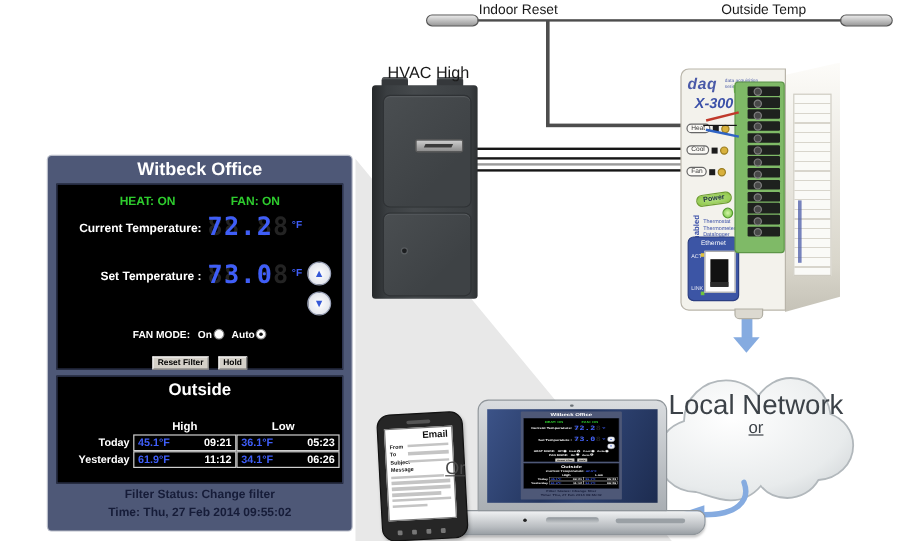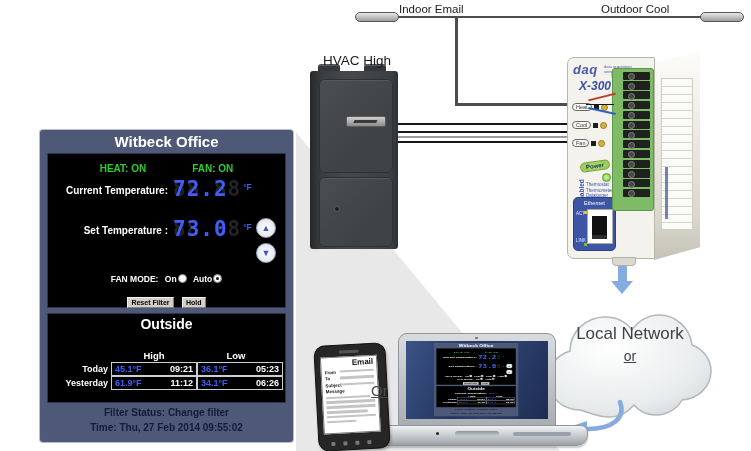--- a/index.html
+++ b/index.html
@@ -89,21 +89,21 @@
   .jwire{z-index:4;height:1.8px;}
   .din-tab{left:612px;top:257px;width:22px;height:7px;background:#dcd9d0;border:1px solid #b2afa4;
           border-radius:0 0 4px 4px;z-index:3;}
 
   
   .down-arrow-shaft{left:618px;top:264px;width:9px;height:18px;background:#85abe0;z-index:2;}
   .down-arrow-head{left:611px;top:281px;width:0;height:0;border-left:11.5px solid transparent;
           border-right:11.5px solid transparent;border-top:13px solid #85abe0;z-index:2;}
   .cloud-svg{left:540px;top:288px;z-index:2;}
   .cloud-text{z-index:3;width:176px;left:542px;text-align:center;color:#3c4248;}
-  .ct1{top:324px;font-size:17px;}
+  .ct1{top:324px;font-size:23px;}
   .ct2{top:348px;font-size:14px;text-decoration:underline;}
   .ct3{top:370px;font-size:17px;}
   .curve-arrow{left:545px;top:398px;z-index:2;}
 
   
   .panel{position:absolute;left:40px;top:130px;width:253px;height:312px;background:#4e5877;
          border-radius:3px;box-shadow:0 0 0 1px #b9bdc9;z-index:5;}
   .p-title{position:absolute;top:3px;width:100%;text-align:center;font-weight:bold;font-size:15px;color:#fff;}
   .scr{position:absolute;left:7px;width:237px;background:#000;border:1px solid #2e3550;}
   .scr1{top:23px;height:153px;}
@@ -180,22 +180,22 @@
 </head>
 <body>
 
 <div class="stage">
 
   <div class="abs beam"></div>
 
   <div class="abs sensor-line"></div>
   <div class="abs sensor-pill pill-left"></div>
   <div class="abs sensor-pill pill-right"></div>
-  <div class="abs sensor-label lbl-indoor">Indoor Email</div>
-  <div class="abs sensor-label lbl-outdoor">Outdoor Cool</div>
+  <div class="abs sensor-label lbl-indoor">Indoor Reset</div>
+  <div class="abs sensor-label lbl-outdoor">Outside Temp</div>
   <div class="abs wire-v"></div>
   <div class="abs wire-h"></div>
 
   <div class="abs hwire" style="top:123px"></div>
   <div class="abs hwire" style="top:131px"></div>
   <div class="abs hwire gray" style="top:135.5px"></div>
   <div class="abs hwire" style="top:141px"></div>
 
   <div class="abs hvac-label">HVAC High</div>
   <div class="abs furnace">

